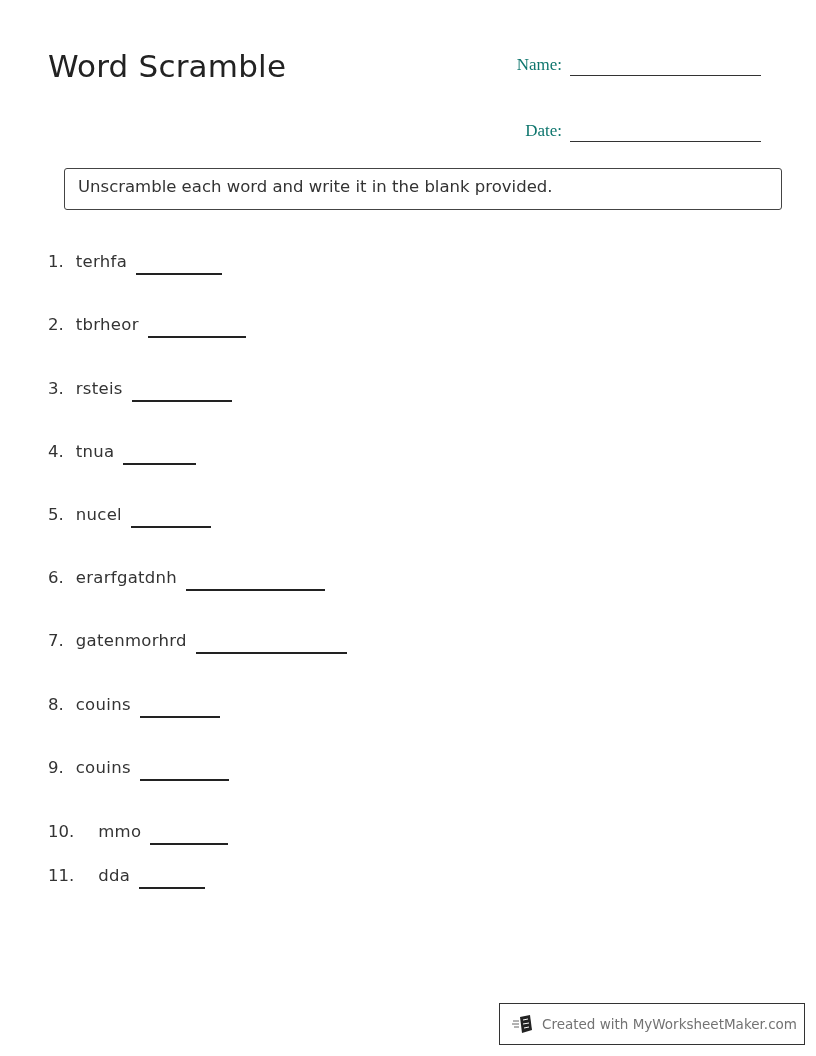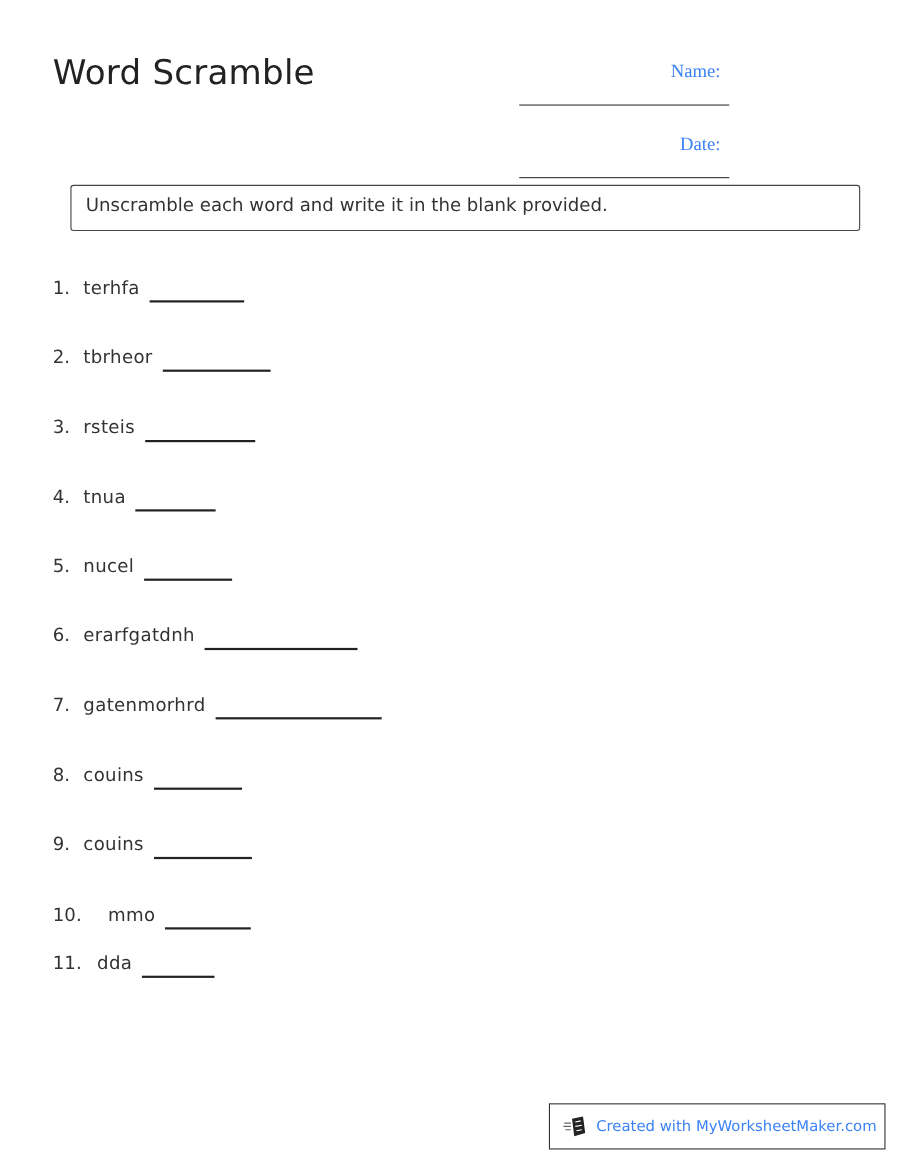--- a/index.html
+++ b/index.html
@@ -1,26 +1,26 @@
 <!DOCTYPE html>
 <html><head>
 <meta charset="utf-8">
 <style>
   html, body { margin: 0; padding: 0; background: #ffffff; }
   body { width: 816px; height: 1056px; position: relative; overflow: hidden; color: #222; font-family: "DejaVu Sans", sans-serif; }
   .title { position: absolute; left: 48px; top: 48px; font-size: 31px; font-weight: normal; color: #222; letter-spacing: 0.2px; }
-  .field { position: absolute; display: flex; align-items: flex-end; font-family: "Liberation Serif", serif; font-size: 17px; color: #3b82f6; flex-direction: column; }
+  .field { position: absolute; display: flex; font-family: "Liberation Serif", serif; font-size: 17px; color: #0f766e; }
   .field .label { text-align: right; width: 90px; margin-right: 8px; }
   .field .line { width: 191px; border-bottom: 1.5px solid #333; height: 20px; }
   .instructions { position: absolute; left: 64px; top: 168px; width: 718px; height: 42px; border: 1px solid #444; border-radius: 3px; box-sizing: border-box; padding: 8px 13px; font-size: 16.5px; color: #333; }
   .item { position: absolute; left: 48px; display: flex; align-items: flex-end; font-size: 16.5px; color: #333; }
   .item .num { display: inline-block; }
   .item .word { display: inline-block; margin-left: 12px; letter-spacing: 0.3px; }
   .item .blank { display: inline-block; border-bottom: 2px solid #222; margin-left: 9px; height: 1px; margin-bottom: -4px; }
-  .footer { position: absolute; left: 499px; top: 1003px; width: 306px; height: 42px; border: 1px solid #333; box-sizing: border-box; display: flex; align-items: center; padding-left: 12px; font-size: 13.5px; color: #3b82f6; }
+  .footer { position: absolute; left: 499px; top: 1003px; width: 306px; height: 42px; border: 1px solid #333; box-sizing: border-box; display: flex; align-items: center; padding-left: 12px; font-size: 13.5px; color: #737373; }
   .footer svg { margin-right: 6px; }
 </style>
 </head>
 <body>
 
 <div class="title">Word Scramble</div>
 
 <div class="field" style="left:472px; top:55px;">
   <span class="label">Name:</span>
   <span class="line"></span>
@@ -78,21 +78,21 @@
       <span class="word">couins</span>
       <span class="blank" style="width: 89px;"></span>
     </div>
     <div class="item" style="top: 822px;">
       <span class="num">10.</span>
       <span class="word" style="margin-left: 24px;">mmo</span>
       <span class="blank" style="width: 78px;"></span>
     </div>
     <div class="item" style="top: 866px;">
       <span class="num">11.</span>
-      <span class="word" style="margin-left: 14px;">dda</span>
+      <span class="word" style="margin-left: 24px;">dda</span>
       <span class="blank" style="width: 66px;"></span>
     </div>
   </div>
 
 <div class="footer">
   <svg width="24" height="20" viewBox="0 0 24 20">
     <line x1="1" y1="7" x2="7" y2="7" stroke="#666" stroke-width="1"></line>
     <line x1="0" y1="10" x2="7" y2="10" stroke="#666" stroke-width="1"></line>
     <line x1="2" y1="13" x2="7" y2="13" stroke="#666" stroke-width="1"></line>
     <path d="M8 3 L18 1 L20 16 L10 19 Z" fill="#222"></path>

